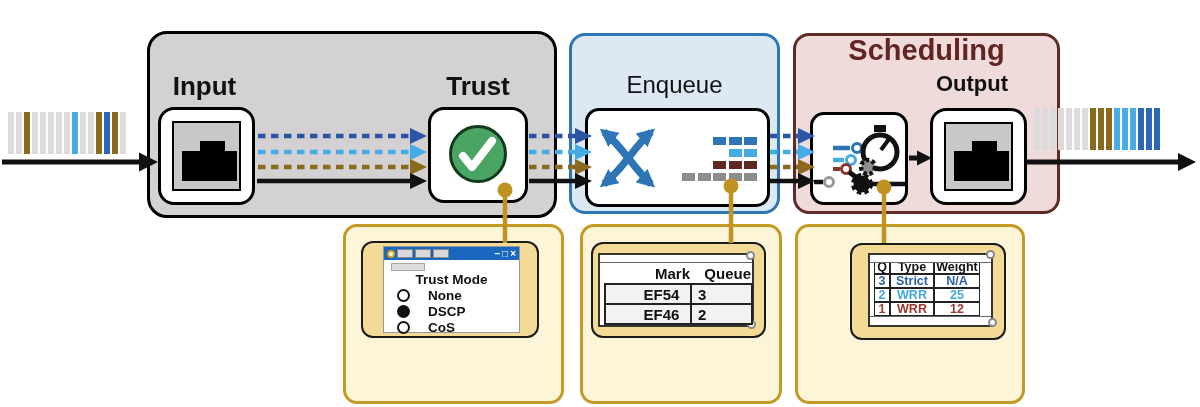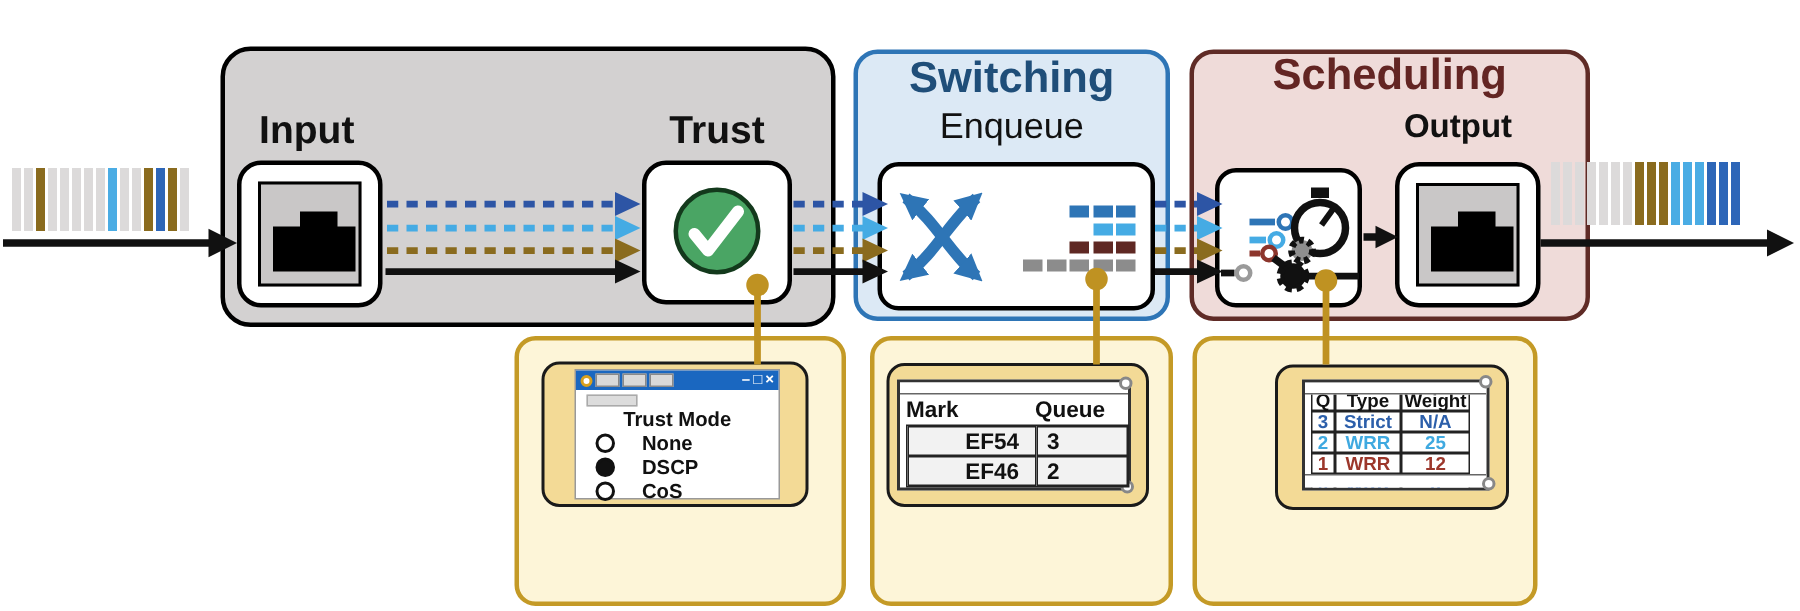--- a/index.html
+++ b/index.html
@@ -63,21 +63,21 @@
   .radio.sel{background:#111;}
   .radio-label{font-size:13.5px;font-weight:700;margin-left:12px;}
   
   .paper{position:absolute;background:#fff;border:2px solid #333;box-sizing:border-box;}
   #paper2{left:5px;top:9px;width:156px;height:74px;}
   #paper3{left:16px;top:8px;width:125px;height:74px;overflow:hidden;}
   .rollTop{position:absolute;left:0;right:0;top:0;height:7px;background:#fff;border-bottom:1.5px solid #666;}
   .rollBottom{position:absolute;left:0;right:0;bottom:0;height:8px;background:#fff;border-top:1.5px solid #666;}
   .curl{position:absolute;width:9px;height:9px;border:2px solid #888;border-radius:50%;background:#fff;box-sizing:border-box;}
   .hdrRow{position:absolute;top:10px;left:4px;width:147px;display:grid;grid-template-columns:86px 61px;
-          font-size:15px;font-weight:700;text-align:left;}
+          font-size:15px;font-weight:700;text-align:right;}
   #dscpTable{position:absolute;left:4px;top:28px;width:147px;display:grid;grid-template-columns:86px 61px;
              border:1.5px solid #222;}
   .cell{height:20px;border:1.5px solid #222;background:#f2f2f2;font-size:15px;font-weight:700;line-height:19px;box-sizing:border-box;}
   .cell.col1{text-align:center;padding-left:27px;}
   .cell.col2{padding-left:6px;}
   #qsTable{position:absolute;left:4px;top:4px;width:106px;display:grid;grid-template-columns:16px 44px 46px;}
   .qs-cell{border:1.5px solid #222;font-size:12.5px;font-weight:700;text-align:center;height:14px;line-height:12px;
            box-sizing:border-box;background:#fff;color:#111;}
   .qs-h{height:15px;line-height:14px;}
   
@@ -93,21 +93,20 @@
 <body>
 
 <div class="stage">
 
   <div class="box" id="grayBox"></div>
   <div class="box" id="swBox"></div>
   <div class="box" id="schBox"></div>
 
   <div class="lbl" id="trustLbl">Trust</div>
   <div class="lbl" id="inputLbl">Input</div>
-  <div class="lbl" id="swTitle">Switching</div>
   <div class="lbl" id="enqLbl">Enqueue</div>
   <div class="lbl" id="schTitle">Scheduling</div>
   <div class="lbl" id="outLbl">Output</div>
 
   <div class="portBox" id="inPort">
     <div class="ethOuter">
       <div class="ethB ethBase"></div>
       <div class="ethB ethPlug"></div>
     </div>
   </div>

